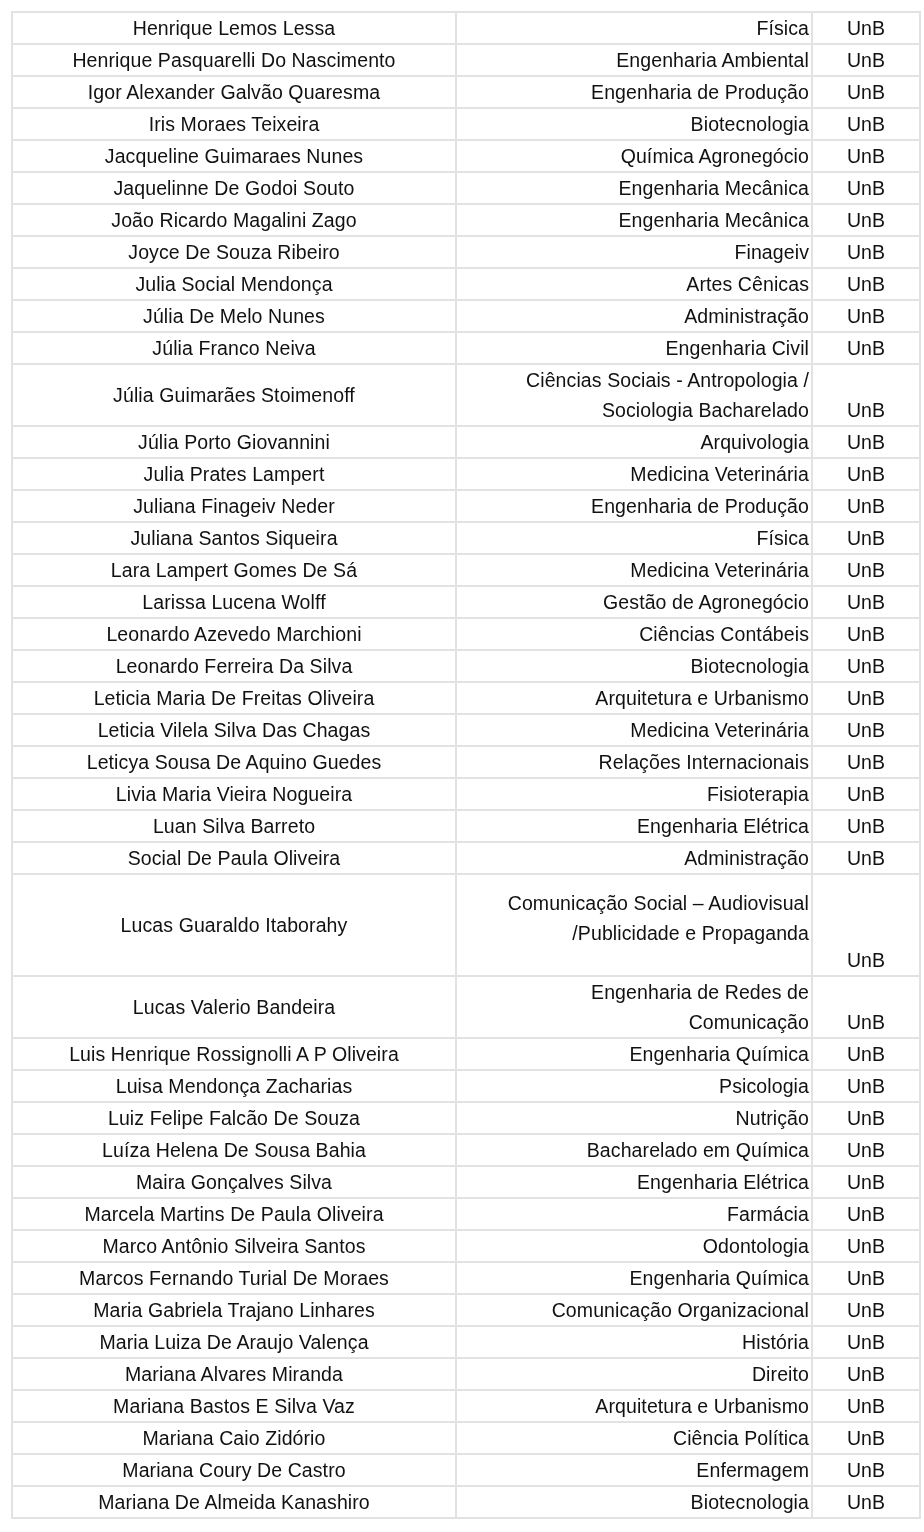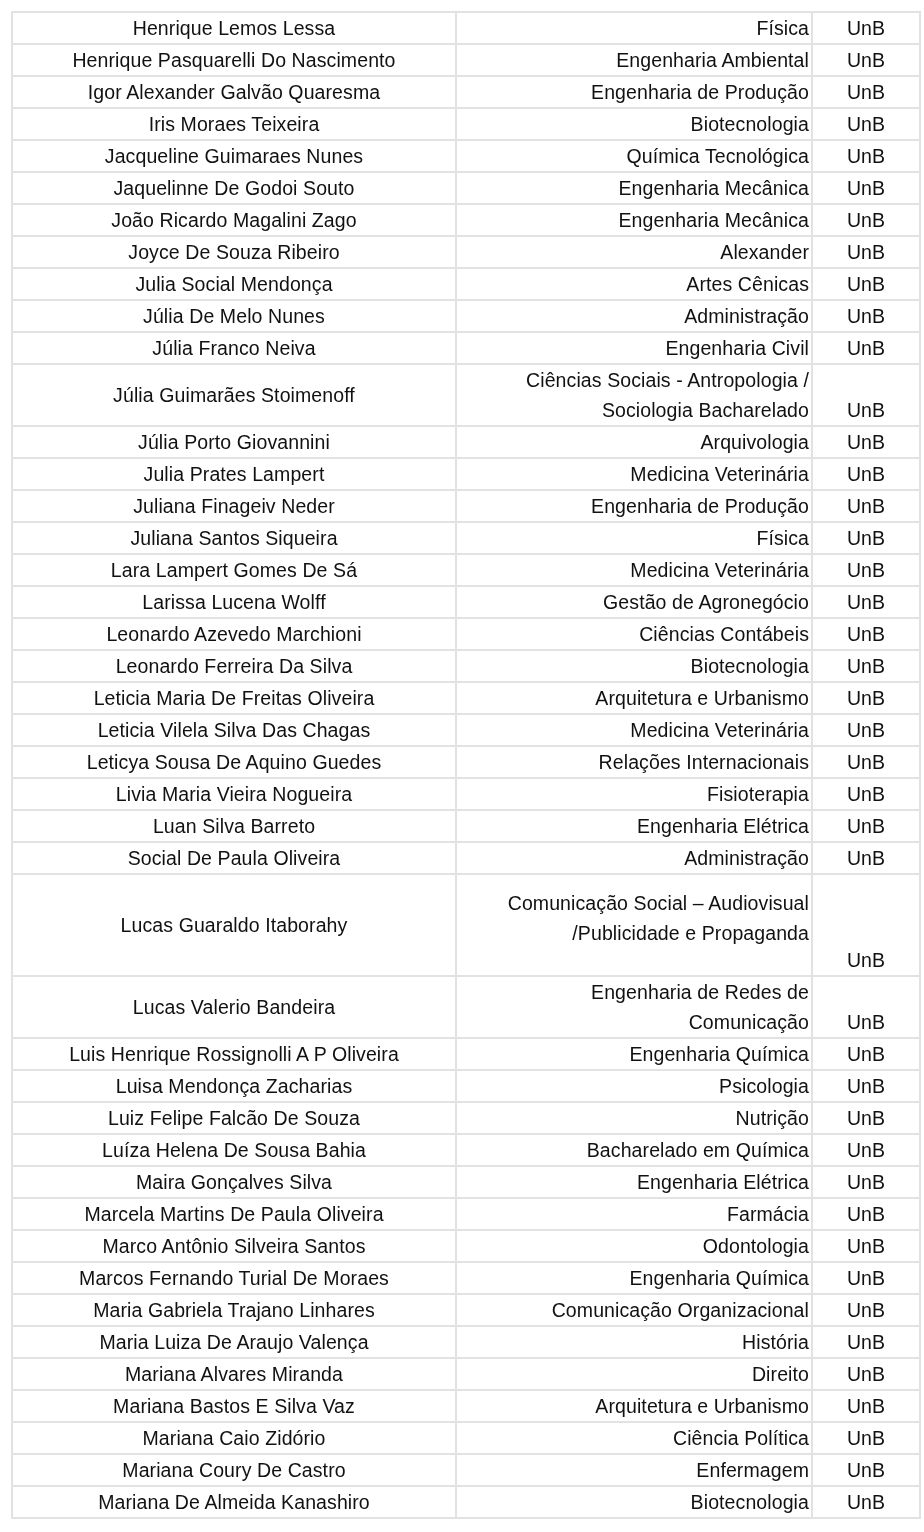--- a/index.html
+++ b/index.html
@@ -59,42 +59,42 @@
       <tr>
         <td class="name">Iris Moraes Teixeira</td>
         <td class="course">
           <span class="line">Biotecnologia</span>
         </td>
         <td class="inst">UnB</td>
       </tr>
       <tr>
         <td class="name">Jacqueline Guimaraes Nunes</td>
         <td class="course">
-          <span class="line">Química Tecnológica</span>
+          <span class="line">Química Agronegócio</span>
         </td>
         <td class="inst">UnB</td>
       </tr>
       <tr>
         <td class="name">Jaquelinne De Godoi Souto</td>
         <td class="course">
           <span class="line">Engenharia Mecânica</span>
         </td>
         <td class="inst">UnB</td>
       </tr>
       <tr>
         <td class="name">João Ricardo Magalini Zago</td>
         <td class="course">
           <span class="line">Engenharia Mecânica</span>
         </td>
         <td class="inst">UnB</td>
       </tr>
       <tr>
         <td class="name">Joyce De Souza Ribeiro</td>
         <td class="course">
-          <span class="line">Alexander</span>
+          <span class="line">Finageiv</span>
         </td>
         <td class="inst">UnB</td>
       </tr>
       <tr>
         <td class="name">Julia Social Mendonça</td>
         <td class="course">
           <span class="line">Artes Cênicas</span>
         </td>
         <td class="inst">UnB</td>
       </tr>

